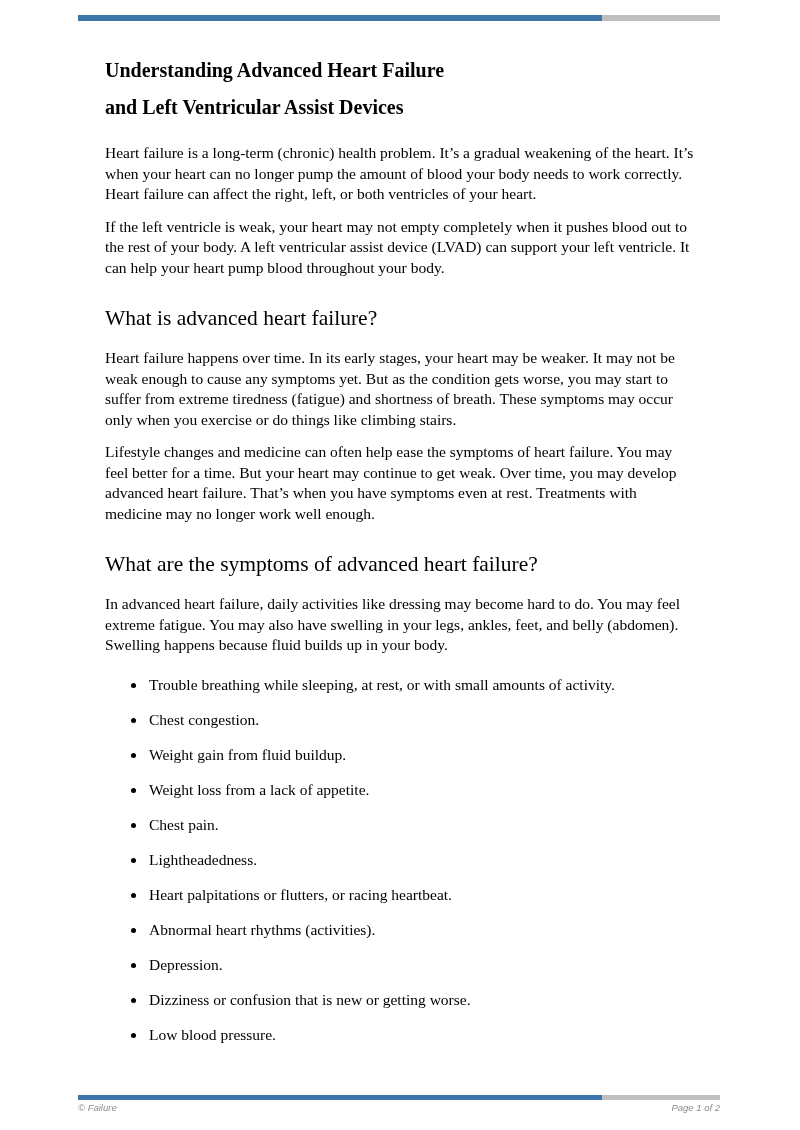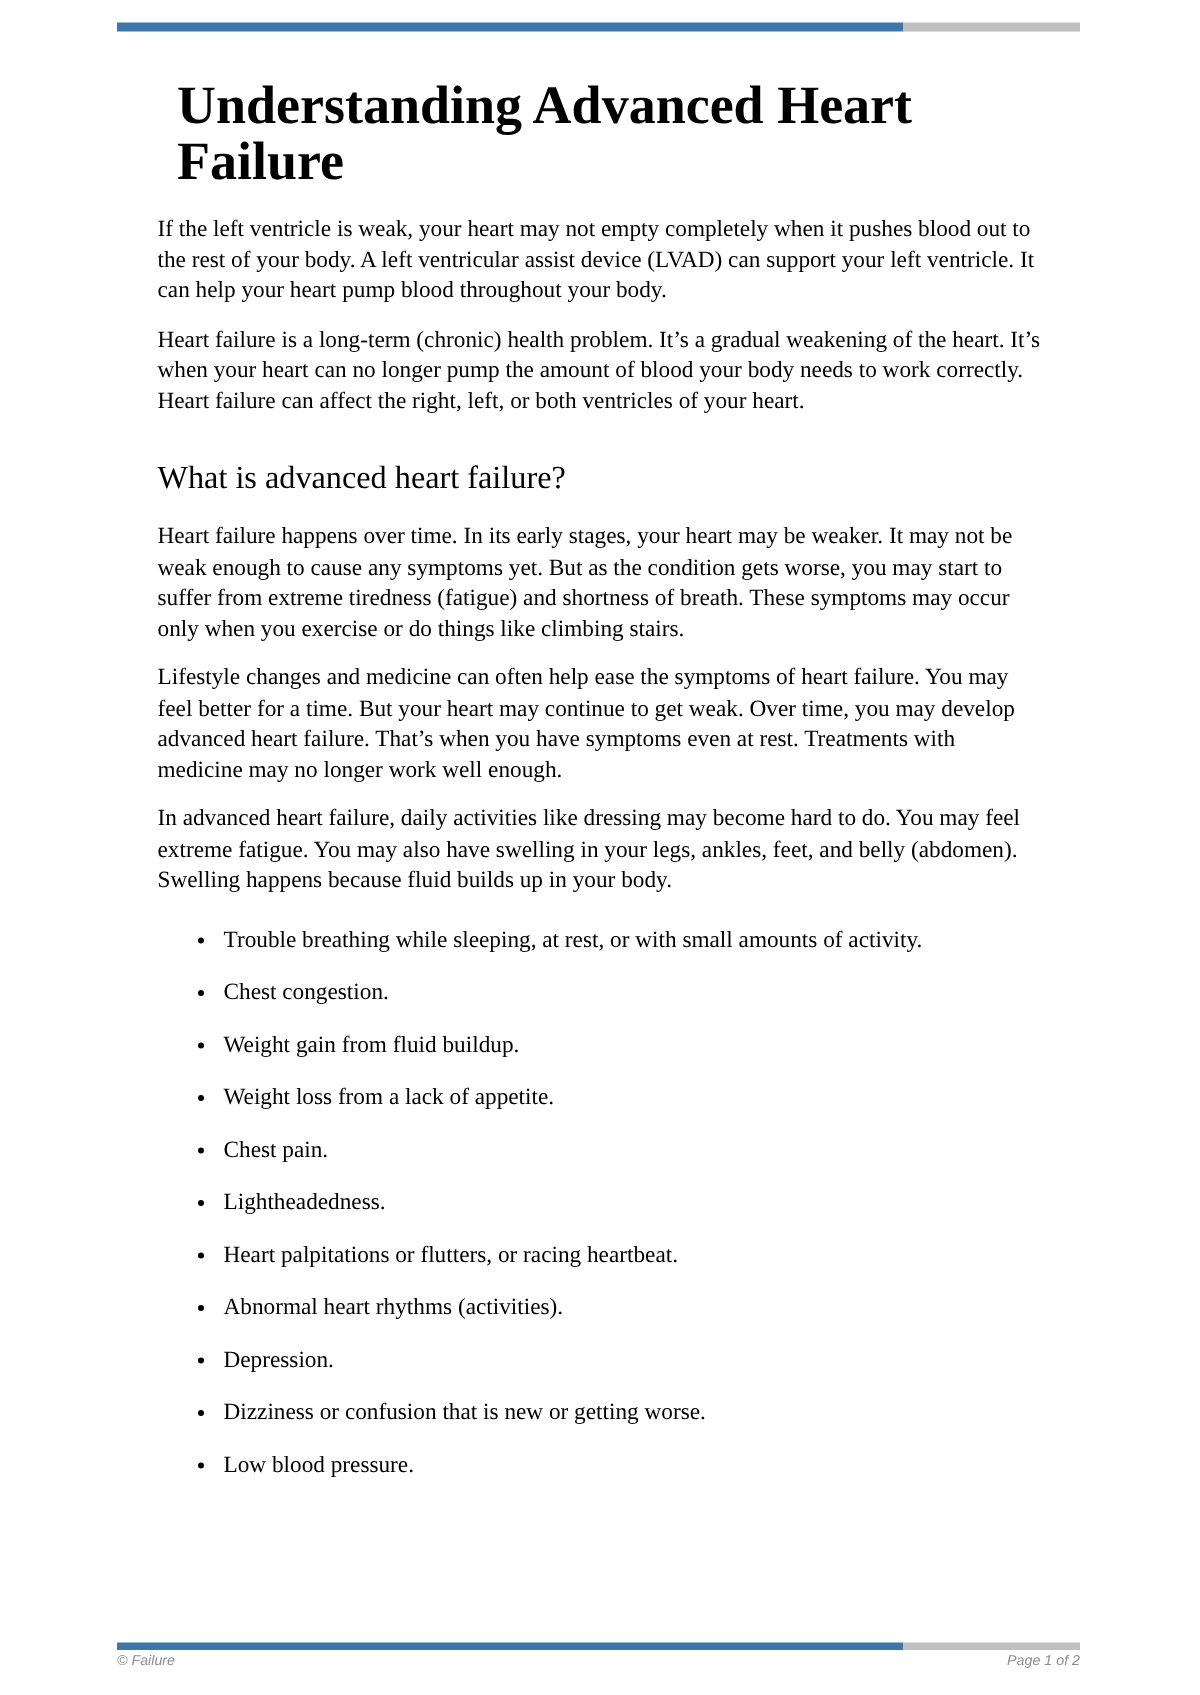--- a/index.html
+++ b/index.html
@@ -28,22 +28,22 @@
   .accent-bar .seg-gray { flex: 1; height: 100%; background: #bfbfbf; }
 
   
   .content {
     position: absolute;
     left: 105px;
     top: 52px;
     width: 590px;
   }
   h1.doc-title {
-    margin: 0 0 17px 13px;
-    font-size: 36px;
+    margin: 0 0 17px 0;
+    font-size: 20px;
     line-height: 37px;
     font-weight: bold;
   }
   h1.doc-title span { display: block; }
   h2.section-heading {
     margin: 27px 0 17px 0;
     font-size: 21.5px;
     line-height: 26px;
     font-weight: normal;
   }
@@ -83,29 +83,31 @@
 
 <div class="accent-bar top">
   <div class="seg-blue"></div>
   <div class="seg-gray"></div>
 </div>
 
 <div class="content">
 
   <h1 class="doc-title">
     <span>Understanding Advanced Heart Failure</span>
+    <span>and Left Ventricular Assist Devices</span>
   </h1>
 
+  <p class="body-para">Heart failure is a long-term (chronic) health problem. It’s a gradual weakening of the heart. It’s when your heart can no longer pump the amount of blood your body needs to work correctly. Heart failure can affect the right, left, or both ventricles of your heart.</p>
   <p class="body-para">If the left ventricle is weak, your heart may not empty completely when it pushes blood out to the rest of your body. A left ventricular assist device (LVAD) can support your left ventricle. It can help your heart pump blood throughout your body.</p>
-  <p class="body-para">Heart failure is a long-term (chronic) health problem. It’s a gradual weakening of the heart. It’s when your heart can no longer pump the amount of blood your body needs to work correctly. Heart failure can affect the right, left, or both ventricles of your heart.</p>
 
   <h2 class="section-heading">What is advanced heart failure?</h2>
   <p class="body-para">Heart failure happens over time. In its early stages, your heart may be weaker. It may not be weak enough to cause any symptoms yet. But as the condition gets worse, you may start to suffer from extreme tiredness (fatigue) and shortness of breath. These symptoms may occur only when you exercise or do things like climbing stairs.</p>
   <p class="body-para">Lifestyle changes and medicine can often help ease the symptoms of heart failure. You may feel better for a time. But your heart may continue to get weak. Over time, you may develop advanced heart failure. That’s when you have symptoms even at rest. Treatments with medicine may no longer work well enough.</p>
 
+  <h2 class="section-heading">What are the symptoms of advanced heart failure?</h2>
   <p class="body-para">In advanced heart failure, daily activities like dressing may become hard to do. You may feel extreme fatigue. You may also have swelling in your legs, ankles, feet, and belly (abdomen). Swelling happens because fluid builds up in your body.</p>
 
   <ul class="symptom-list">
     <li>Trouble breathing while sleeping, at rest, or with small amounts of activity.</li>
     <li>Chest congestion.</li>
     <li>Weight gain from fluid buildup.</li>
     <li>Weight loss from a lack of appetite.</li>
     <li>Chest pain.</li>
     <li>Lightheadedness.</li>
     <li>Heart palpitations or flutters, or racing heartbeat.</li>

